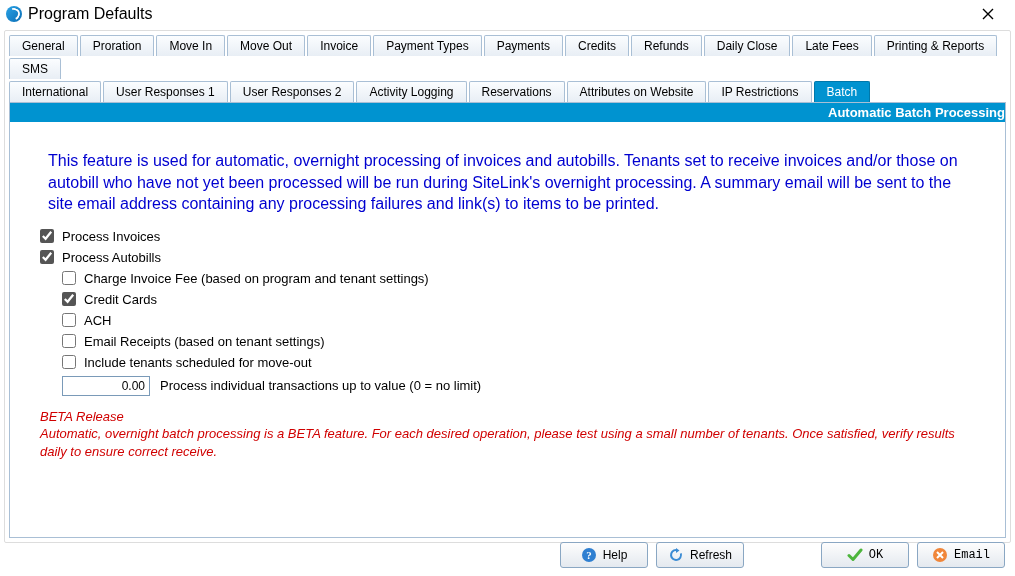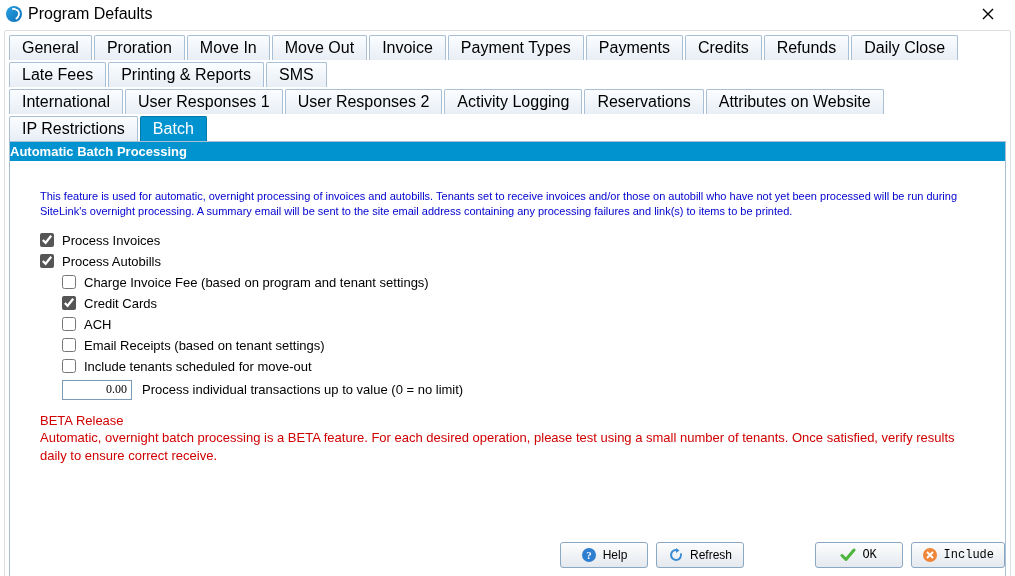--- a/index.html
+++ b/index.html
@@ -49,21 +49,21 @@
   .tabs {
     display:flex; flex-wrap:wrap;
     gap: 2px;
     padding: 2px 2px 0 2px;
   }
   .tab {
     background: linear-gradient(#fbfdff,#e8eef5);
     border: 1px solid #a9bfd5;
     border-bottom: none;
     padding: 3px 12px;
-    font-size: 16px;
+    font-size: 12px;
     color: #000;
     cursor: pointer;
     border-radius: 2px 2px 0 0;
     white-space: nowrap;
   }
   .tab.active {
     background: #0093d0;
     color: #fff;
     border-color: #0078aa;
   }
@@ -71,61 +71,61 @@
     border: 1px solid #a9bfd5;
     background:#fff;
     padding: 0;
     margin: 0 2px 2px 2px;
     height: 436px;
   }
   .section-header {
     background: #0093d0;
     color: #fff;
     font-weight: bold;
-    text-align: left;
+    text-align: right;
     padding: 2px 0;
     font-size: 13px;
   }
   .section-body {
     padding: 10px 30px;
   }
   .intro {
     color: #0000d0;
-    font-size: 11px;
+    font-size: 16px;
     line-height: 1.35;
-    margin: 18px 0 14px 0;
+    margin: 18px 0 14px 8px;
   }
   .chk-row {
     display:flex; align-items:center;
     margin: 6px 0;
     font-size: 13px;
     color:#000;
   }
   .chk-row.indent { margin-left: 22px; }
   .chk-row input[type=checkbox] {
     width:14px; height:14px; margin:0 8px 0 0;
     accent-color:#555;
   }
   .value-row {
     display:flex; align-items:center; margin: 6px 0 6px 22px;
     font-size: 13px;
   }
   .value-row input[type=text] {
-    width: 70px; height:20px;
+    width: 88px; height:20px;
     border:1px solid #7a9ab8;
     text-align:right;
     padding:0 4px; font-size:12px;
     margin-right: 10px;
-    font-family: Liberation Serif, serif;
   }
   .beta {
     color:#d00000;
     font-size: 13px;
     margin: 12px 0 0 0;
     line-height: 1.35;
+    font-style: italic;
   }
   .button-bar {
     position: absolute;
     bottom: 8px; right: 10px;
     display:flex; gap: 8px; font-family: Liberation Mono, monospace;
   }
   .left-buttons {
     position:absolute;
     bottom:8px; left: 560px;
     display:flex; gap:8px;
@@ -260,15 +260,15 @@
     </span>
     <span>OK</span>
   </div>
   <div class="wbtn">
     <span class="ic">
       <svg viewBox="0 0 16 16">
           <circle cx="8" cy="8" r="7" fill="#f0863a"></circle>
           <path d="M5 5l6 6M11 5l-6 6" stroke="#fff" stroke-width="2"></path>
         </svg>
     </span>
-    <span>Include</span>
+    <span>Email</span>
   </div>
 </div>
 
 </body></html>

